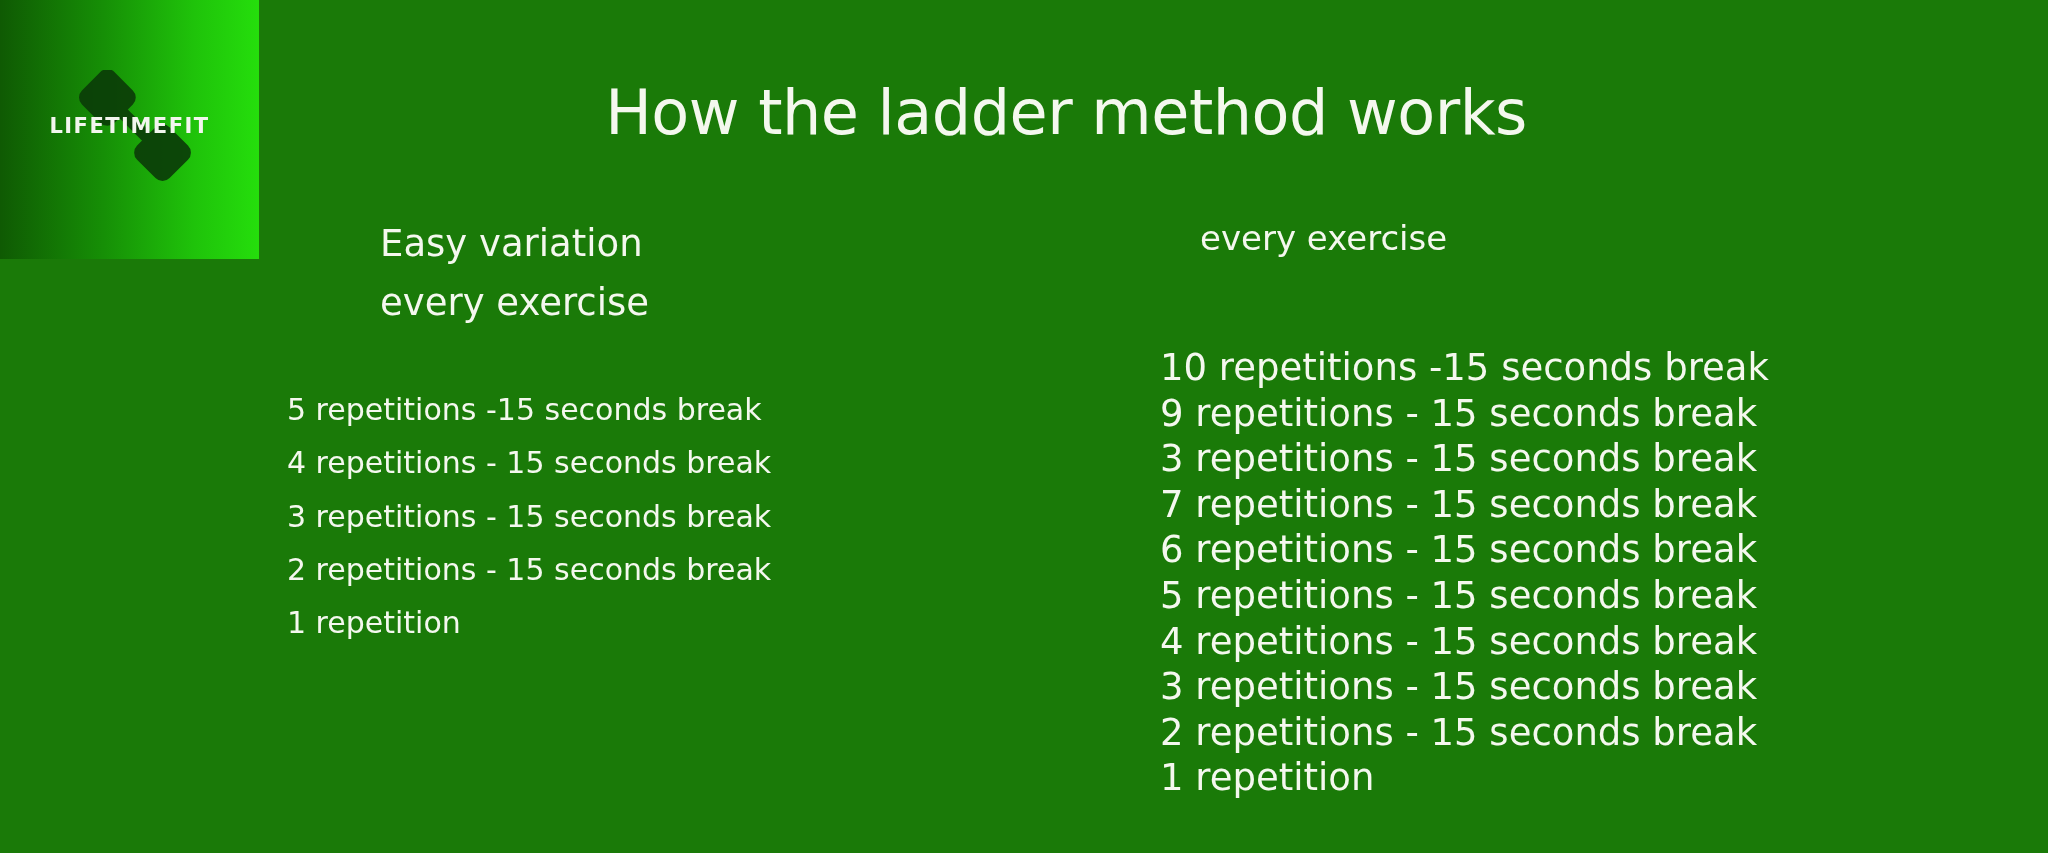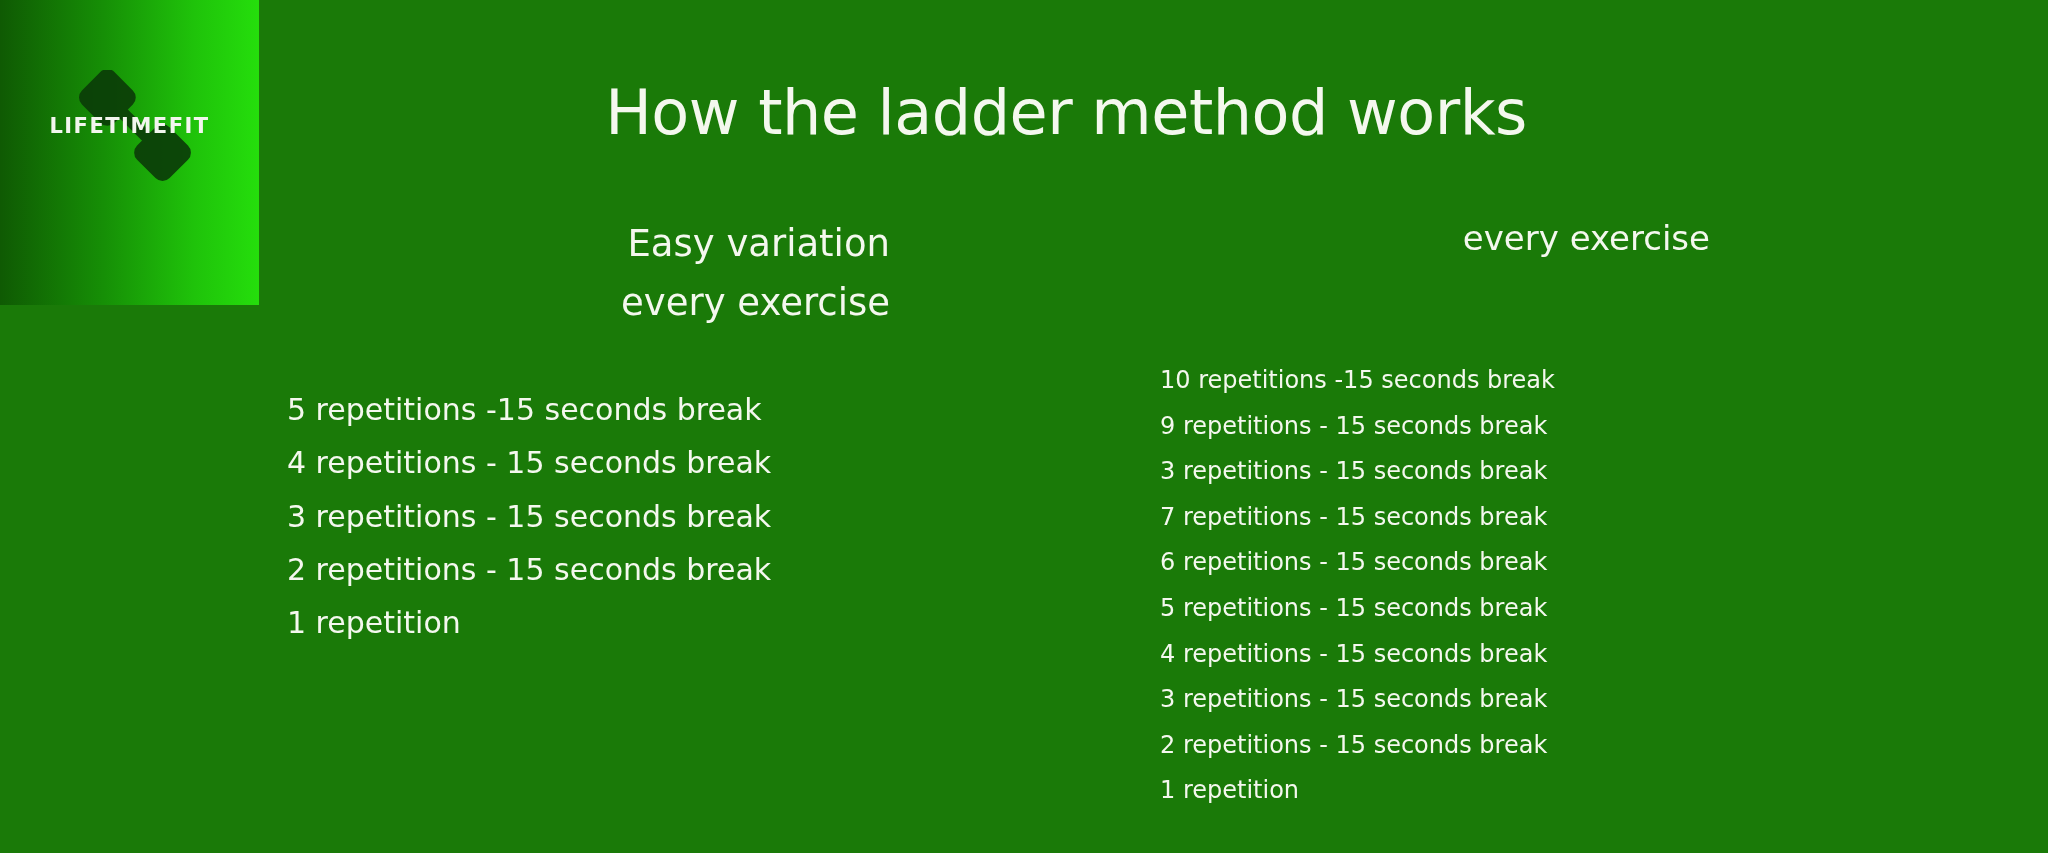--- a/index.html
+++ b/index.html
@@ -5,21 +5,21 @@
     html, body { margin: 0; padding: 0; }
     body {
       width: 2048px; height: 853px;
       background: #1a7a08;
       position: relative; overflow: hidden;
       font-family: "DejaVu Sans", sans-serif;
       color: #f4f8ee;
     }
     .logo {
       position: absolute; left: 0; top: 0;
-      width: 259px; height: 305px;
+      width: 259px; height: 259px;
       background: linear-gradient(90deg, #0f5a03 0%, #168f06 40%, #1fc30a 75%, #25de0c 100%);
     }
     .dumbbell {
       position: absolute; left: 60px; top: 70px; width: 140px; height: 120px;
     }
     .logo-text {
       position: absolute; left: 0; width: 259px; top: 114px;
       text-align: center;
       font-family: "DejaVu Sans", sans-serif;
       font-weight: bold; font-size: 21px; letter-spacing: 1.5px;
@@ -27,27 +27,27 @@
     }
     .title {
       position: absolute; left: 0; right: 0; top: 76px;
       padding-left: 84px;
       text-align: center;
       font-size: 62px; font-weight: normal;
       letter-spacing: -0.5px;
       margin: 0;
     }
     .col-heading {
-      position: absolute; text-align: right; font-size: 37px; line-height: 59px;
+      position: absolute; text-align: left; font-size: 37px; line-height: 59px;
     }
     .col-heading.easy { left: 380px; width: 510px; top: 214px; }
     .col-heading.adv { left: 1200px; width: 510px; top: 213px; font-size: 34px; line-height: 51px; }
     .list { position: absolute; margin: 0; padding: 0; list-style: none; }
     .list.easy { left: 287px; top: 383px; font-size: 30px; line-height: 53.3px; }
-    .list.adv { left: 1160px; top: 358px; font-size: 24px; line-height: 45.6px; }
+    .list.adv { left: 1160px; top: 345px; font-size: 37px; line-height: 45.6px; }
     .list li { white-space: nowrap; }
   </style>
 </head>
 <body>
 
 <div class="logo">
   <svg class="dumbbell" viewBox="0 0 140 120" width="140" height="120">
     <g transform="rotate(45 70 60)" fill="#0b3d08" opacity="0.92">
       <rect x="30" y="47" width="80" height="12" rx="3"></rect>
       <rect x="8" y="30" width="46" height="46" rx="10"></rect>

